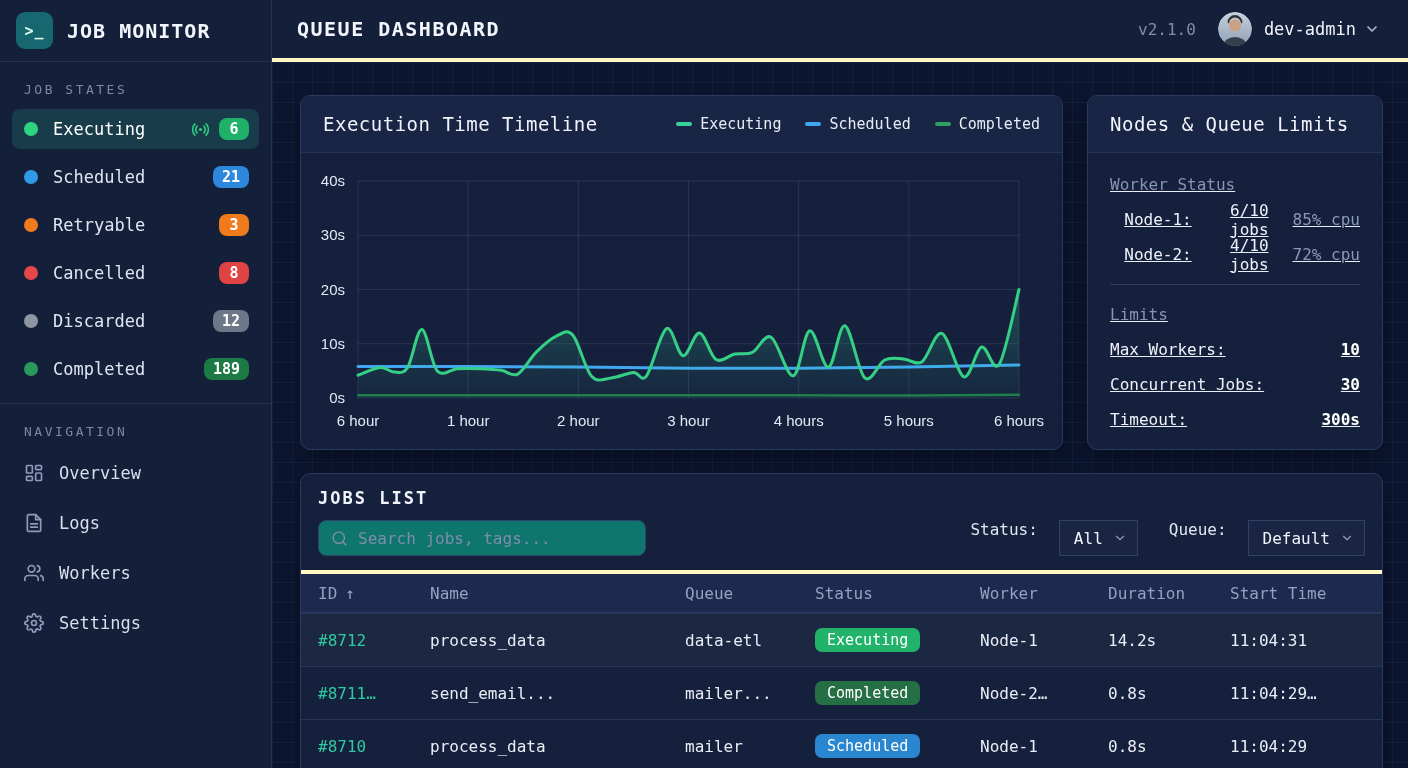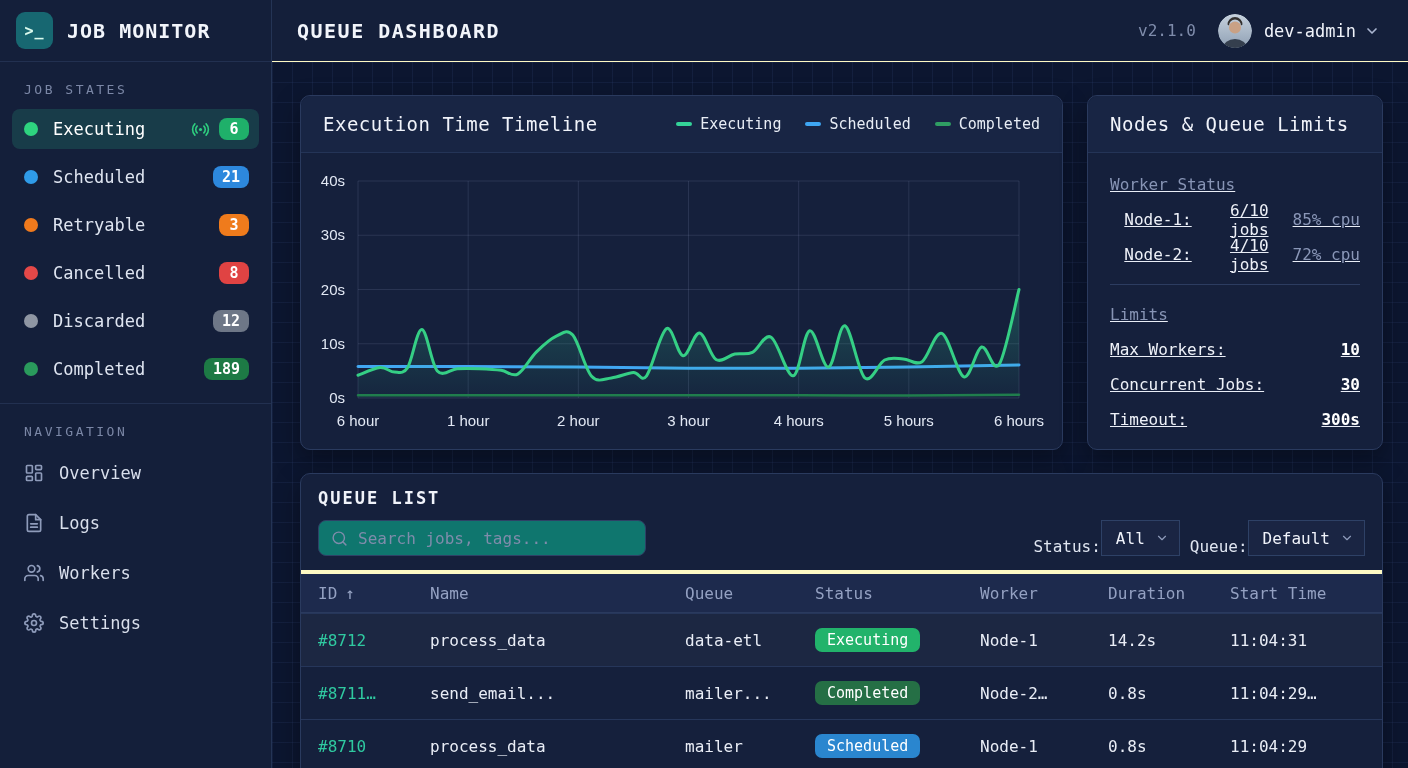--- a/index.html
+++ b/index.html
@@ -43,21 +43,21 @@
   }
   .side-divider { border: none; border-top: 1px solid #223050; margin: 14px 0 0 0; }
   .nav-item {
     height: 44px; margin-bottom: 6px; display: flex; align-items: center;
     padding: 0 12px; font-size: 17px; color: #d9dfec; border-radius: 8px; cursor: pointer;
   }
   .nav-item svg { width: 20px; height: 20px; margin-right: 15px; color: #8e9bba; }
   
   .topbar {
     position: absolute; left: 272px; top: 0; width: 1136px; height: 62px;
-    background: #141f3a; border-bottom: 1px solid #fef9c3; z-index: 2;
+    background: #141f3a; border-bottom: 4px solid #fef9c3; z-index: 2;
     display: flex; align-items: center; padding: 0 28px 0 25px;
   }
   .page-title { font-size: 20px; letter-spacing: 1.5px; color: #f2f5fb; font-weight: bold; }
   .topbar .spacer { flex: 1; }
   .version { color: #7f8cab; font-size: 16px; margin-right: 22px; margin-left: 36px; }
   .avatar { width: 34px; height: 34px; border-radius: 50%; overflow: hidden; margin-right: 12px; flex: none; }
   .user-name { font-size: 17px; color: #f0f3fa; margin-right: 8px; }
   .chev { width: 16px; height: 16px; color: #aab5cf; }
   
   .main {
@@ -103,21 +103,21 @@
   .search-box {
     width: 328px; height: 36px; background: #0f766e; border: 1px solid #2e4166;
     border-radius: 8px; display: flex; align-items: center; padding: 0 12px; gap: 10px;
   }
   .search-box svg { width: 17px; height: 17px; color: #7f8cab; flex: none; }
   .search-box input {
     background: transparent; border: none; outline: none; color: #e9edf6;
     font-family: inherit; font-size: 16px; width: 100%;
   }
   .search-box input::placeholder { color: #7f8cab; }
-  .filters { margin-left: auto; display: flex; align-items: flex-end; gap: 0; }
+  .filters { margin-left: auto; display: flex; align-items: flex-start; gap: 21px; }
   .filter-label { color: #dfe5f1; font-size: 16px; margin-left: 10px; }
   .select {
     height: 36px; background: #1a2543; border: 1px solid #2e4166; border-radius: 0;
     display: flex; align-items: center; padding: 0 10px 0 14px; gap: 10px;
     font-size: 16px; color: #f0f3fa; cursor: pointer;
   }
   .select svg { width: 14px; height: 14px; color: #8e9bba; }
   .jobs-table { margin-top: 14px; }
   .t-row { display: flex; align-items: center; height: 53px; border-top: 1px solid #26365a; }
   .t-row.t-head {
@@ -351,21 +351,21 @@
           <div class="lim-row">
             <span class="lim-label">Timeout:</span>
             <span class="lim-value">300s</span>
           </div>
         </div>
     </div>
   </section>
 
   <section class="card card-jobs">
     <div class="jobs-top">
-      <div class="jobs-title">QUEUE LIST</div>
+      <div class="jobs-title">JOBS LIST</div>
       <div class="jobs-controls">
         <div class="search-box">
           <svg viewBox="0 0 24 24" fill="none" stroke="currentColor" stroke-width="2" stroke-linecap="round">
               <circle cx="11" cy="11" r="8"></circle>
               <line x1="21" y1="21" x2="16.65" y2="16.65"></line>
             </svg>
           <input type="text" placeholder="Search jobs, tags..." style="">
         </div>
         <div class="filters" id="filters">
             <span class="filter-label">Status:</span>

